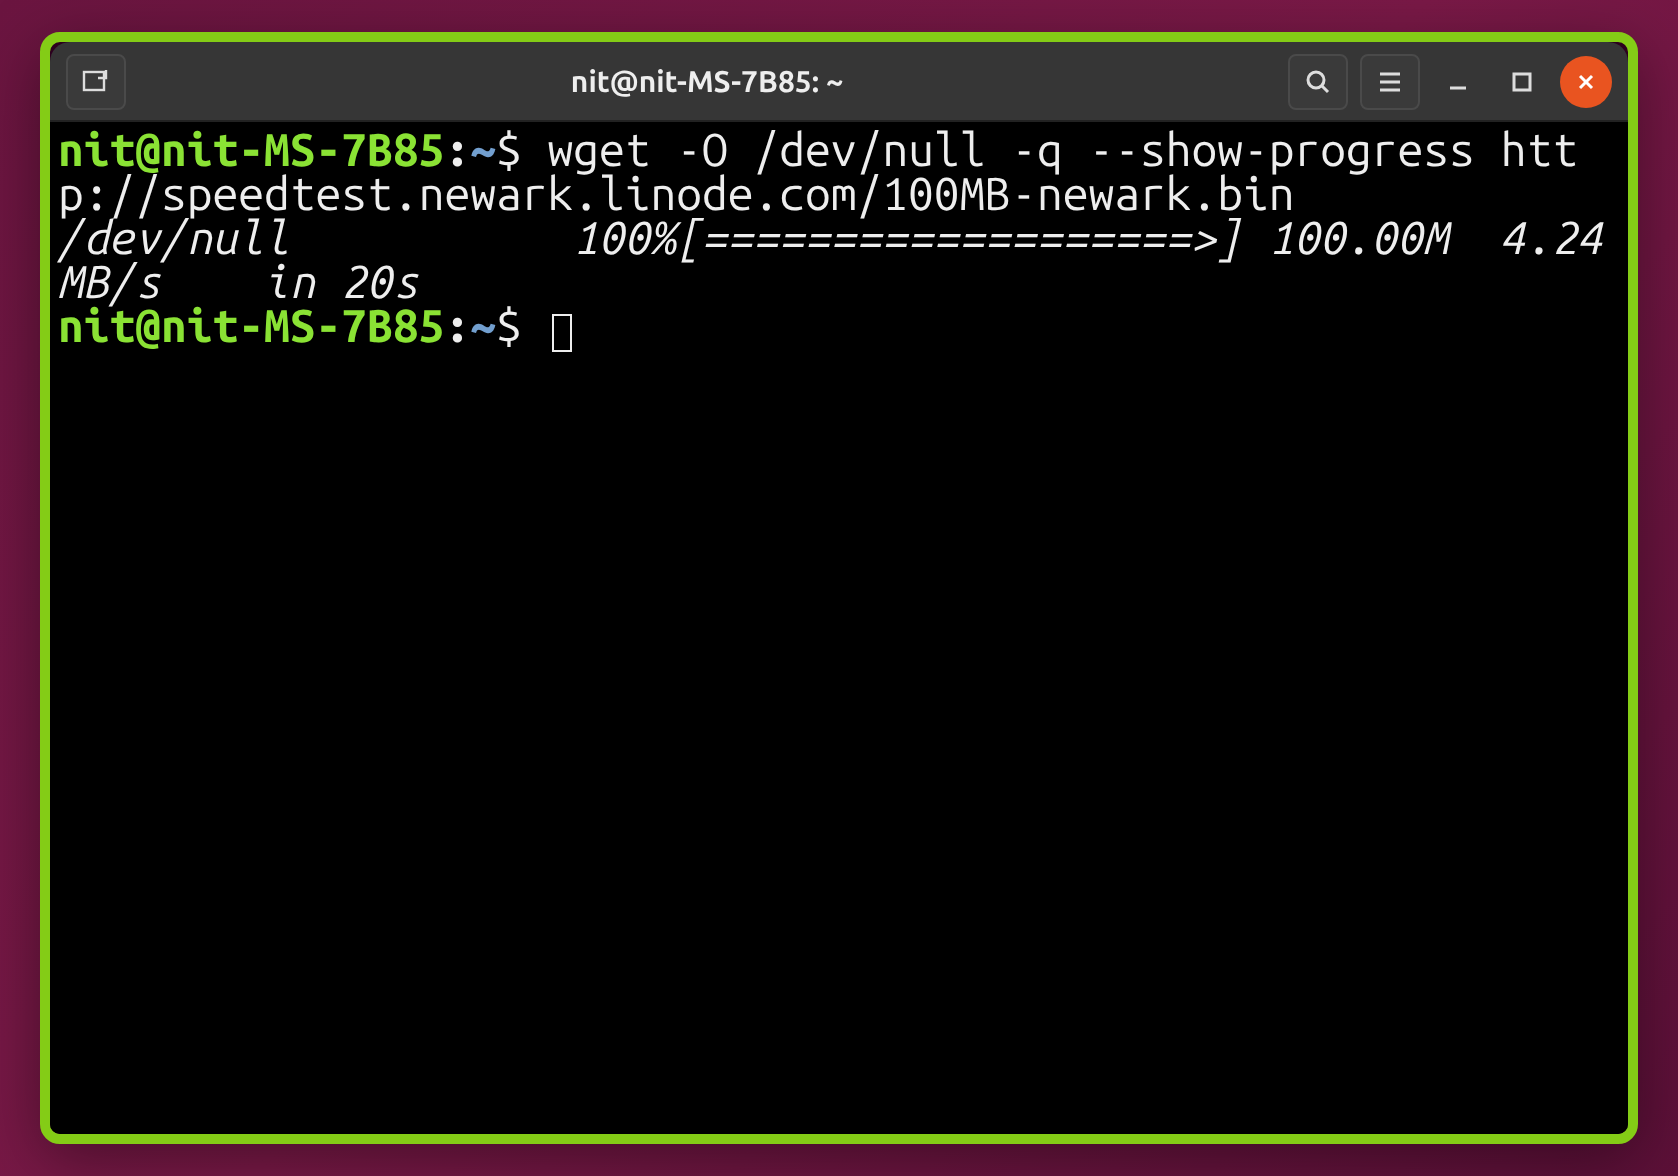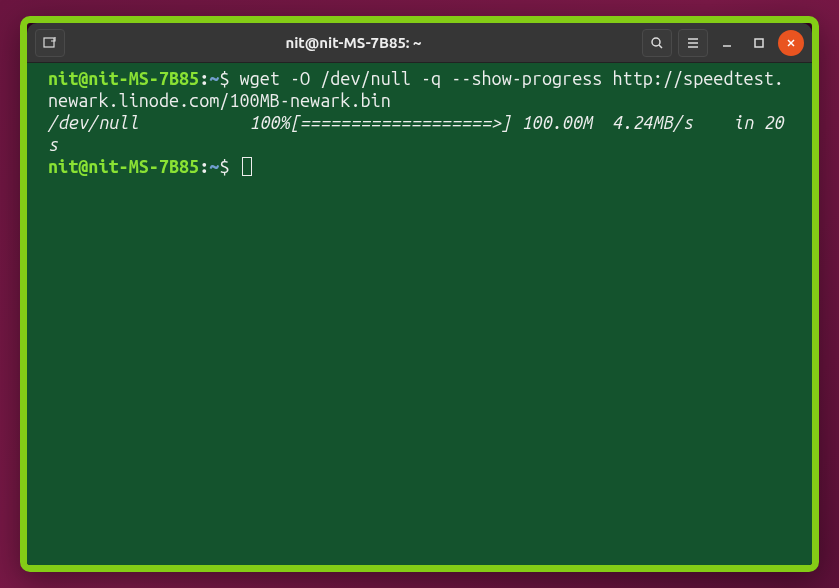--- a/index.html
+++ b/index.html
@@ -17,21 +17,21 @@
       align-items: center;
       justify-content: center;
       overflow: hidden;
     }
     
     .terminal-window {
       width: 799px;
       height: 556px;
       background: #2c001e;
       border-radius: 10px;
-      border: 7px solid #84cc16;
+      border: 5px solid #84cc16;
       box-shadow: 0 8px 32px rgba(0,0,0,0.4);
       display: flex;
       flex-direction: column;
       overflow: hidden;
     }
     
     .titlebar {
       height: 40px;
       background: #363636;
       display: flex;
@@ -90,24 +90,24 @@
       color: #fff;
     }
     
     .window-control.minimize,
     .window-control.maximize {
       background: transparent;
     }
     
     .terminal-body {
       flex: 1;
-      background: #14532d;
-      padding: 4px 21px;
+      background: #000000;
+      padding: 4px 4px;
       font-family: "Ubuntu Mono", "Consolas", "Courier New", monospace;
-      font-size: 18px;
+      font-size: 23px;
       line-height: 22px;
       color: #eeeeee;
       overflow: hidden;
       white-space: pre-wrap;
       word-break: break-all;
     }
     
     .prompt-user {
       color: #8ae234;
       font-weight: bold;

